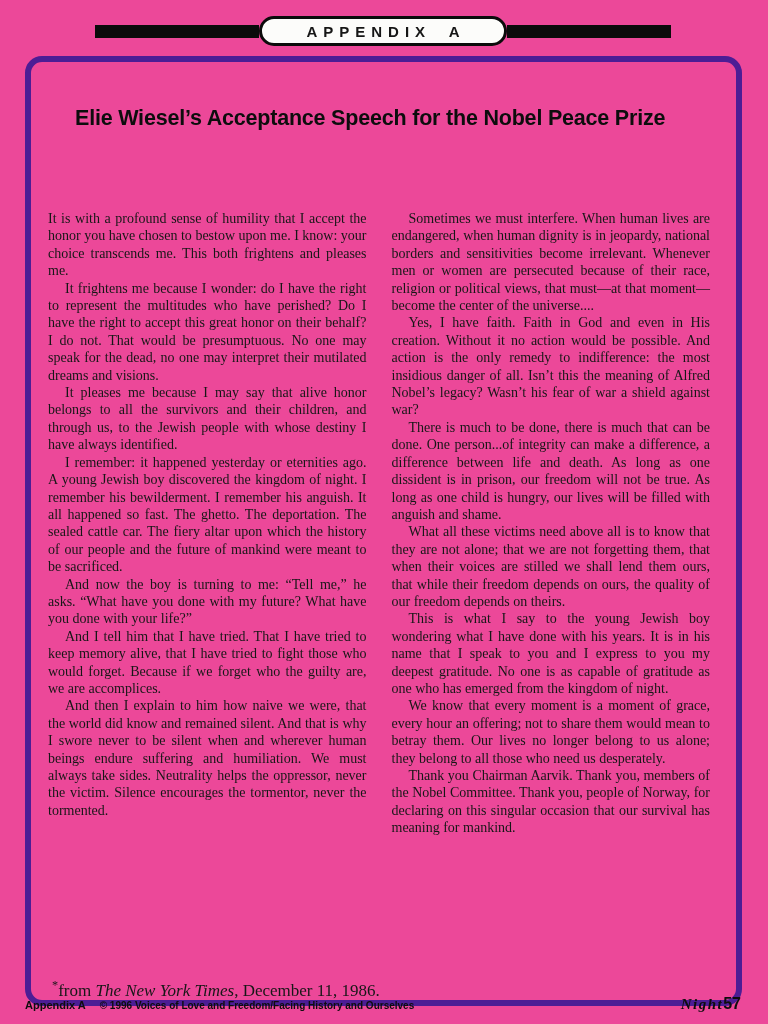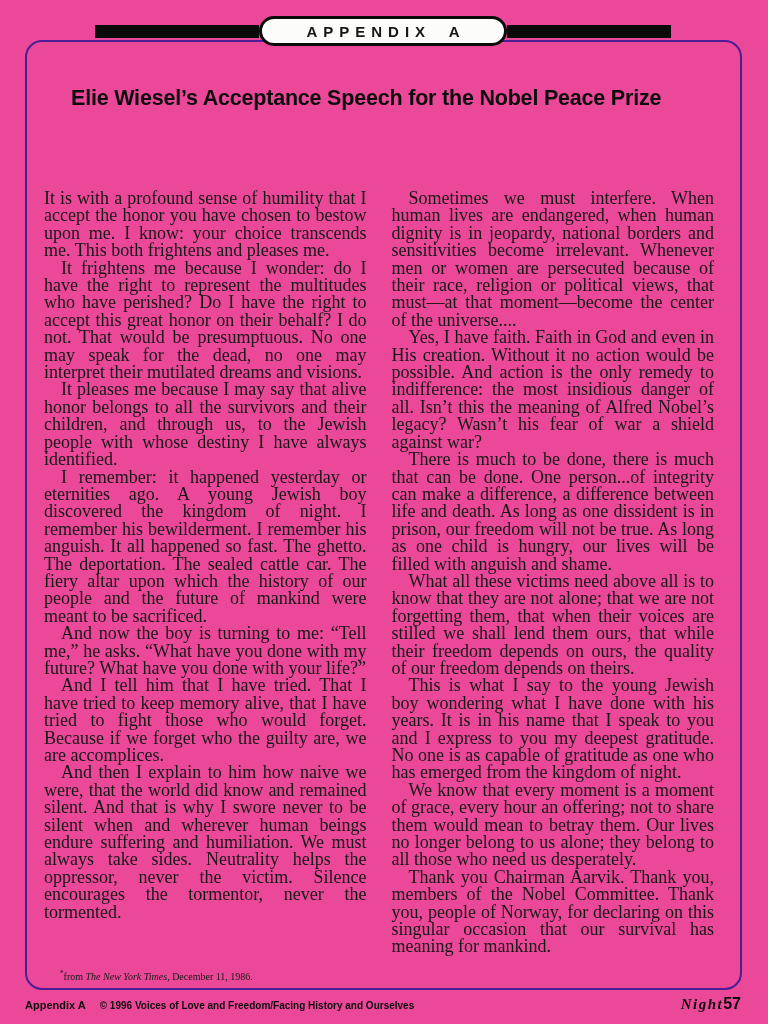--- a/index.html
+++ b/index.html
@@ -50,24 +50,24 @@
     word-spacing: 8px;
     padding-left: 6px; 
     white-space: nowrap;
   }
 
   
   .frame {
     position: absolute;
     box-sizing: border-box;
     left: 25px;
-    top: 40px;
+    top: 56px;
     width: 717px;
     height: 950px;
-    border: 2px solid #4c1d95;
+    border: 6px solid #4c1d95;
     border-radius: 17px;
     background: transparent;
   }
   .doc-title {
     position: absolute;
     left: 44px;
     top: 44px;
     right: 10px;
     margin: 0;
     font-family: "Liberation Sans", sans-serif;
@@ -93,40 +93,40 @@
     left: 17px;
     right: 26px;
     top: 148px;
     display: flex;
     gap: 25px;
   }
   .col {
     flex: 1;
     min-width: 0;
     text-align: justify;
-    font-size: 18px;
+    font-size: 14px;
     line-height: 17.4px;
     color: #171717;
     hyphens: auto;
     -webkit-hyphens: auto;
   }
   .col p {
     margin: 0;
     text-indent: 17px;
   }
   .col p.no-indent {
     text-indent: 0;
   }
 
   .footnote {
     position: absolute;
     left: 17px;
     top: 912px;
-    margin: 16px;
-    font-size: 10px;
+    margin: 4px;
+    font-size: 17px;
     color: #171717;
   }
   .fn-marker {
     vertical-align: super;
     font-size: 0.72em;
   }
   .fn-source {
     font-style: italic;
   }
 

